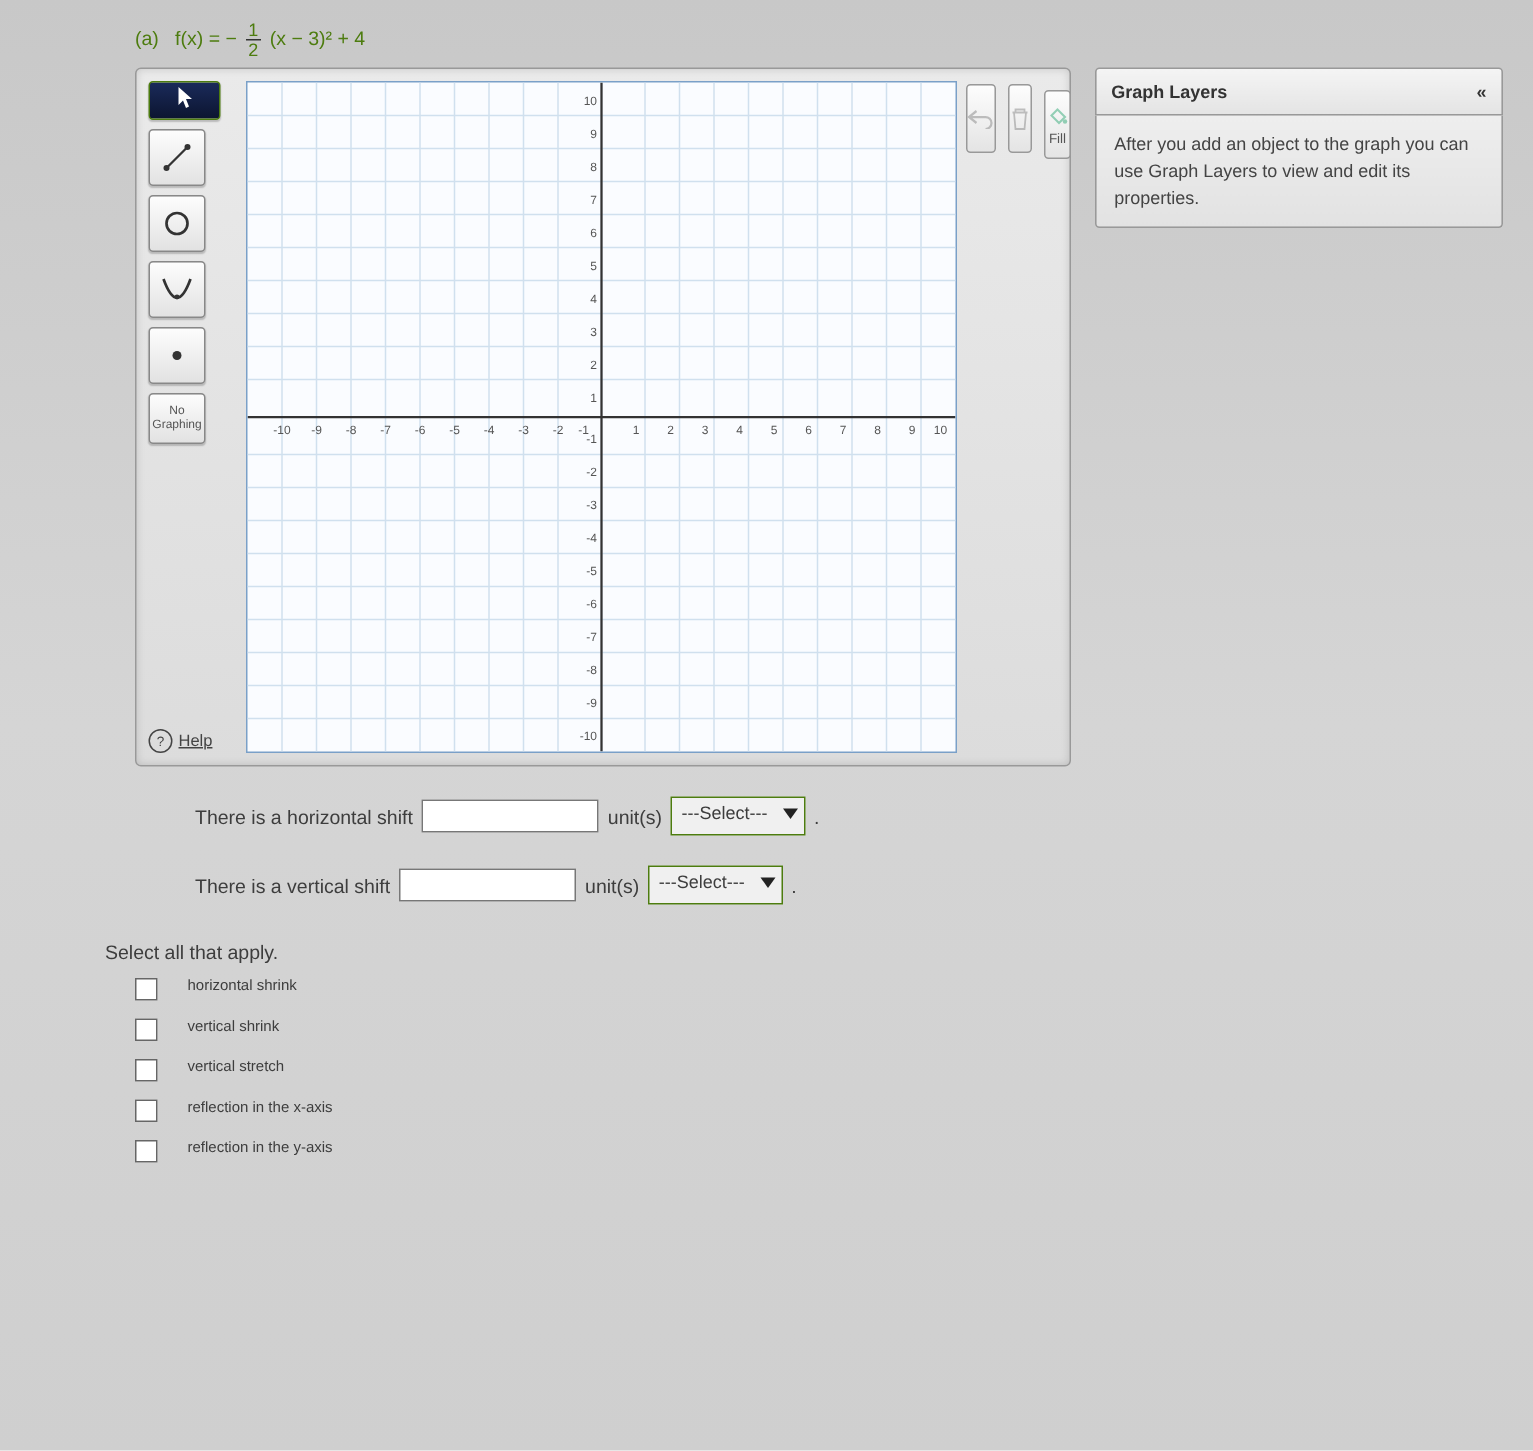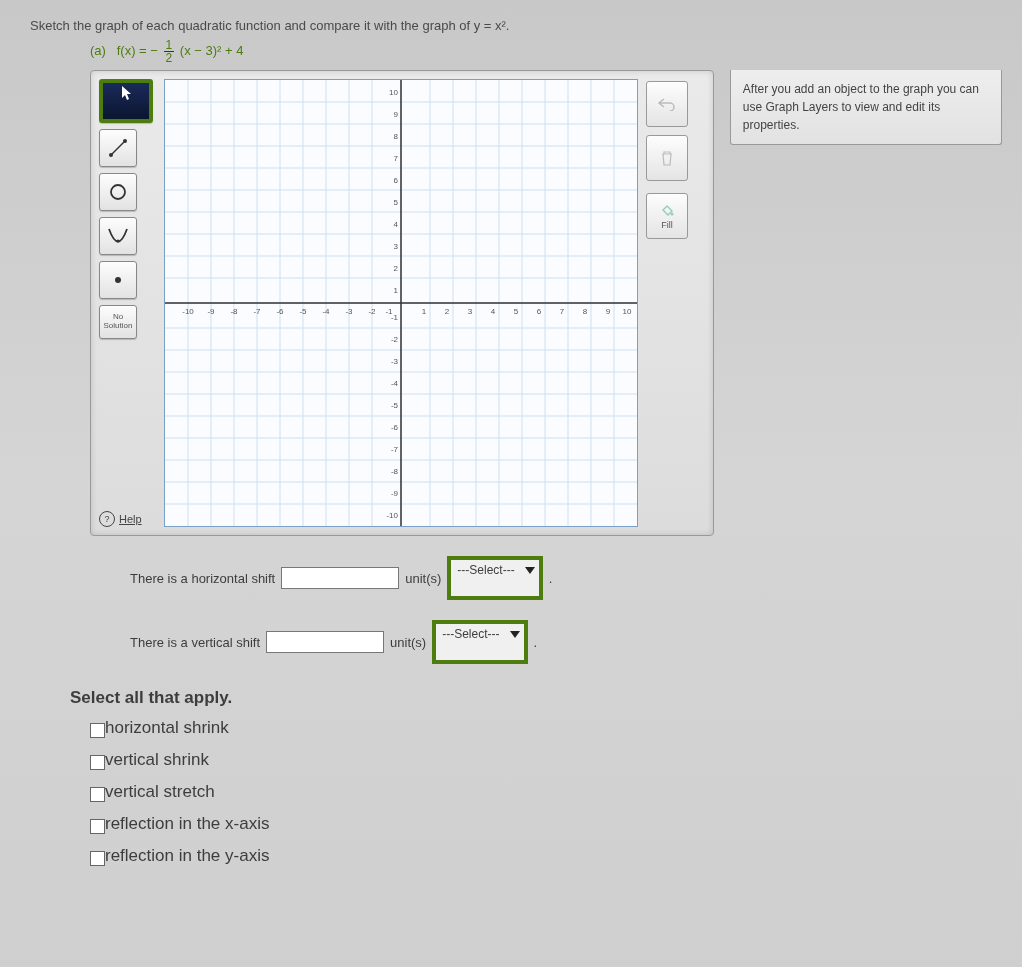--- a/index.html
+++ b/index.html
@@ -14,41 +14,40 @@
 .graph-row{display:flex;gap:6px;align-items:flex-start}
 .tool-col{display:flex;flex-direction:column;gap:6px;width:59px}
 .tool-btn{width:36px;height:36px;background:linear-gradient(#fdfdfd,#e2e2e2);border:1px solid #888;border-radius:3px;display:flex;align-items:center;justify-content:center;cursor:pointer;box-shadow:0 1px 1px rgba(0,0,0,.2)}
 .tool-btn.sel{background:linear-gradient(#1a2a5a,#0c1530);color:#fff}
 .nosol{font-size:8px;text-align:center;line-height:1.1;color:#555}
 .grid-area{background:#fafcff;border:1px solid #7aa0c8;width:472px;height:446px;position:relative}
 .help{position:absolute;left:8px;bottom:8px;color:#444;font-size:11px;display:flex;gap:4px;align-items:center;cursor:pointer}
 .help .ic{width:14px;height:14px;border:1px solid #444;border-radius:50%;display:inline-flex;align-items:center;justify-content:center;font-size:9px}
 .footer{text-align:right;font-size:11px;margin-top:4px;color:#333}
 .footer .wa{color:#c00;font-weight:bold}
-.right-col{display:flex;flex-direction:column;gap:8px;width:44px;align-items:flex-end;padding-top:2px}
+.right-col{display:flex;flex-direction:row;gap:8px;width:44px;align-items:flex-start;padding-top:2px}
 .r-btn{width:40px;height:44px;background:linear-gradient(#fdfdfd,#e4e4e4);border:1px solid #999;border-radius:3px;display:flex;flex-direction:column;align-items:center;justify-content:center;font-size:9px;color:#555;gap:2px}
 .r-btn svg{opacity:.5}
 .layers{width:275px;margin-left:4px}
 .layers-h{background:linear-gradient(#f4f4f4,#e4e4e4);border:1px solid #999;border-radius:3px 3px 0 0;padding:8px 10px;font-weight:bold;font-size:12px;display:flex;justify-content:space-between;align-items:center}
 .layers-b{background:linear-gradient(#eee,#e2e2e2);border:1px solid #999;border-top:none;border-radius:0 0 3px 3px;padding:10px 12px;font-size:12px;color:#444;line-height:1.5}
 .q-row{margin:20px 0 8px 100px;display:flex;align-items:center;gap:6px;color:#3d3d3d}
 .q-row input[type=text]{width:110px;height:18px;border:1px solid #777;background:#fff;padding:1px 3px}
-.sel{display:inline-flex;align-items:center;border:4px solid #4d7c0f;background:#f0f0f0;height:20px;padding:0 4px 16px 6px;font-size:12px;gap:10px;cursor:pointer}
+.sel{display:inline-flex;align-items:center;border:1px solid #4d7c0f;background:#f0f0f0;height:20px;padding:0 4px 4px 6px;font-size:12px;gap:10px;cursor:pointer}
 .chev{display:inline-block;border-left:5px solid transparent;border-right:5px solid transparent;border-top:7px solid #222}
 .sa{margin:24px 0 0 40px;color:#3d3d3d}
-.sa h4{font-weight:bold;margin:0 0 10px;font-size:17px}
-.opt{display:flex;align-items:flex-end;gap:0;margin:0 0 12px 20px;font-size:17px}
+.sa h4{font-weight:normal;margin:0 0 10px;font-size:13px}
+.opt{display:flex;align-items:flex-start;gap:20px;margin:0 0 12px 20px;font-size:10px}
 .cb{width:13px;height:13px;border:1px solid #666;background:#fff;display:inline-block;cursor:pointer}
 svg{display:block}
 </style>
 </head>
 <body>
 
 <div class="page">
-  <div class="prompt">Sketch the graph of each quadratic function and compare it with the graph of y = x².</div>
   <div class="part">
     <span>(a)</span>&nbsp;&nbsp;
     <span>f(x) = −</span>
     <span class="frac"><span class="n">1</span><span class="d">2</span></span>
     <span>(x − 3)² + 4</span>
   </div>
 
   <div class="tool-wrap">
     <div class="graph-panel">
       <div class="graph-row">
@@ -75,21 +74,21 @@
                 <path d="M2 3 Q11 28 20 3" fill="none" stroke="#333" stroke-width="1.8"></path>
                 <circle cx="11" cy="15" r="1.6" fill="#333"></circle>
               </svg>
             </div>
           <div class="tool-btn">
               <svg width="10" height="10" viewBox="0 0 10 10">
                 <circle cx="5" cy="5" r="3" fill="#333"></circle>
               </svg>
             </div>
           <div class="tool-btn" style="height:32px">
-              <div class="nosol"><span>No</span><br><span>Solution</span></div>
+              <div class="nosol"><span>No</span><br><span>Graphing</span></div>
             </div>
         </div>
 
         <div class="grid-area">
           <svg width="472" height="446" viewBox="0 0 472 446">
             <g stroke="#d0e0ee" stroke-width="1">
               <line x1="0" y1="22" x2="472" y2="22"></line>
                 <line x1="0" y1="44" x2="472" y2="44"></line>
                 <line x1="0" y1="66" x2="472" y2="66"></line>
                 <line x1="0" y1="88" x2="472" y2="88"></line>
@@ -197,20 +196,24 @@
             </div>
         </div>
       </div>
       <div class="help">
           <span class="ic">?</span>
           <span style="text-decoration:underline">Help</span>
         </div>
     </div>
 
     <div class="layers">
+      <div class="layers-h">
+          <span>Graph Layers</span>
+          <span>«</span>
+        </div>
       <div class="layers-b">After you add an object to the graph you can use Graph Layers to view and edit its properties.</div>
     </div>
   </div>
 
   <div class="q-row">
     <span>There is a horizontal shift</span>
     <input type="text" style="">
     <span>unit(s)</span>
     <span class="sel">
         <span>---Select---</span>

